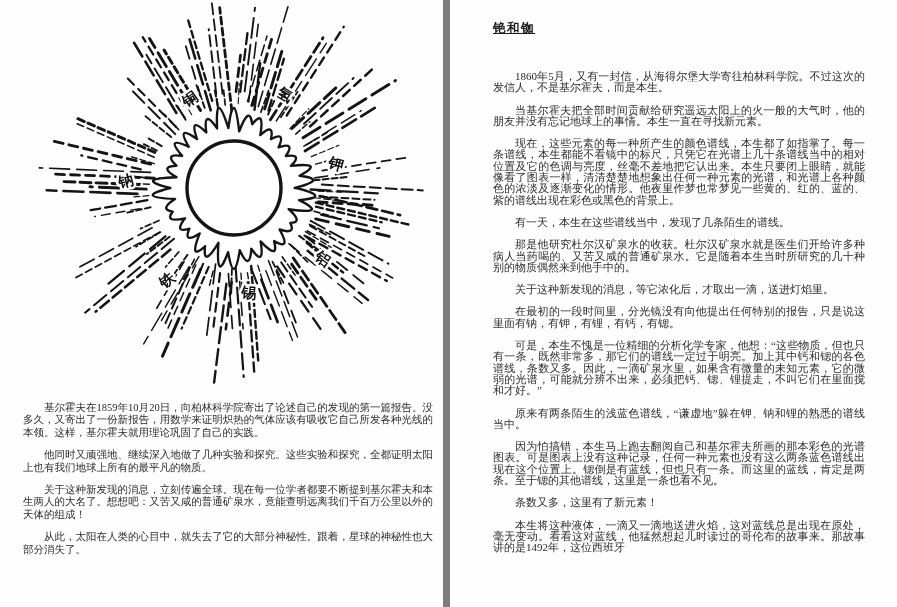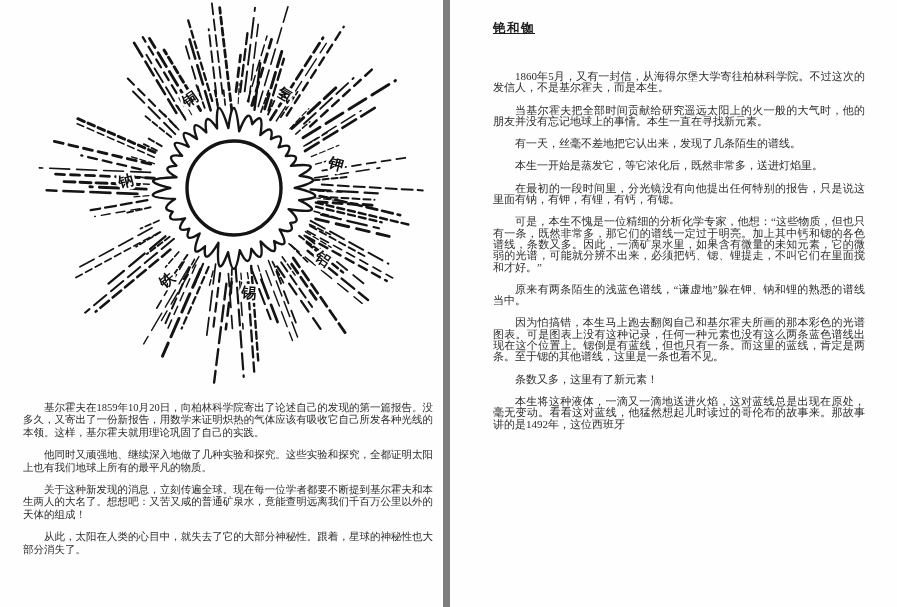--- a/index.html
+++ b/index.html
@@ -195,22 +195,24 @@
     </div>
   </div>
 
   <div class="gutter"></div>
 
   <div class="page page-right">
     <h1 class="chapter-title">铯和铷</h1>
     <div class="right-text">
       <p>1860年5月，又有一封信，从海得尔堡大学寄往柏林科学院。不过这次的发信人，不是基尔霍夫，而是本生。</p>
       <p>当基尔霍夫把全部时间贡献给研究遥远太阳上的火一般的大气时，他的朋友并没有忘记地球上的事情。本生一直在寻找新元素。</p>
-      <p>有一天，丝毫不差地把它认出来，发现了几条陌生的谱线。</p>
-      <p>本生一开始是蒸发它，等它浓化后，既然非常多，送进灯焰里。</p>
+      <p>现在，这些元素的每一种所产生的颜色谱线，本生都了如指掌了。每一条谱线，本生都能不看镜中的标尺，只凭它在光谱上几十条谱线当中的相对位置及它的色调与亮度，丝毫不差地把它认出来。本生只要闭上眼睛，就能像看了图表一样，清清楚楚地想象出任何一种元素的光谱，和光谱上各种颜色的浓淡及逐渐变化的情形。他夜里作梦也常梦见一些黄的、红的、蓝的、紫的谱线出现在彩色或黑色的背景上。</p>
+      <p>有一天，本生在这些谱线当中，发现了几条陌生的谱线。</p>
+      <p>那是他研究杜尔汉矿泉水的收获。杜尔汉矿泉水就是医生们开给许多种病人当药喝的、又苦又咸的普通矿泉水。它是随着本生当时所研究的几十种别的物质偶然来到他手中的。</p>
+      <p>关于这种新发现的消息，等它浓化后，才取出一滴，送进灯焰里。</p>
       <p>在最初的一段时间里，分光镜没有向他提出任何特别的报告，只是说这里面有钠，有钾，有锂，有钙，有锶。</p>
       <p>可是，本生不愧是一位精细的分析化学专家，他想：“这些物质，但也只有一条，既然非常多，那它们的谱线一定过于明亮。加上其中钙和锶的各色谱线，条数又多。因此，一滴矿泉水里，如果含有微量的未知元素，它的微弱的光谱，可能就分辨不出来，必须把钙、锶、锂提走，不叫它们在里面搅和才好。”</p>
       <p>原来有两条陌生的浅蓝色谱线，“谦虚地”躲在钾、钠和锂的熟悉的谱线当中。</p>
       <p>因为怕搞错，本生马上跑去翻阅自己和基尔霍夫所画的那本彩色的光谱图表。可是图表上没有这种记录，任何一种元素也没有这么两条蓝色谱线出现在这个位置上。锶倒是有蓝线，但也只有一条。而这里的蓝线，肯定是两条。至于锶的其他谱线，这里是一条也看不见。</p>
       <p>条数又多，这里有了新元素！</p>
       <p>本生将这种液体，一滴又一滴地送进火焰，这对蓝线总是出现在原处，毫无变动。看看这对蓝线，他猛然想起儿时读过的哥伦布的故事来。那故事讲的是1492年，这位西班牙</p>
     </div>
   </div>
 
 </div>

